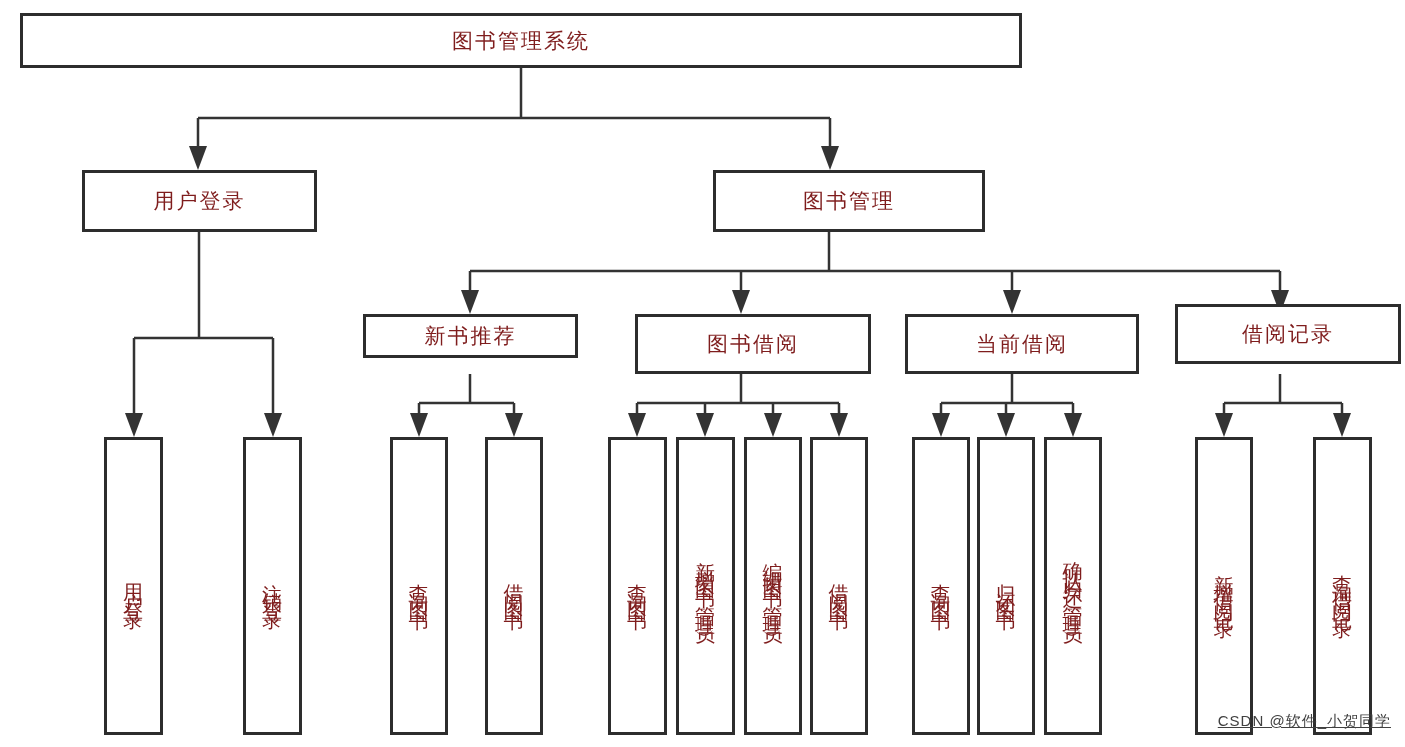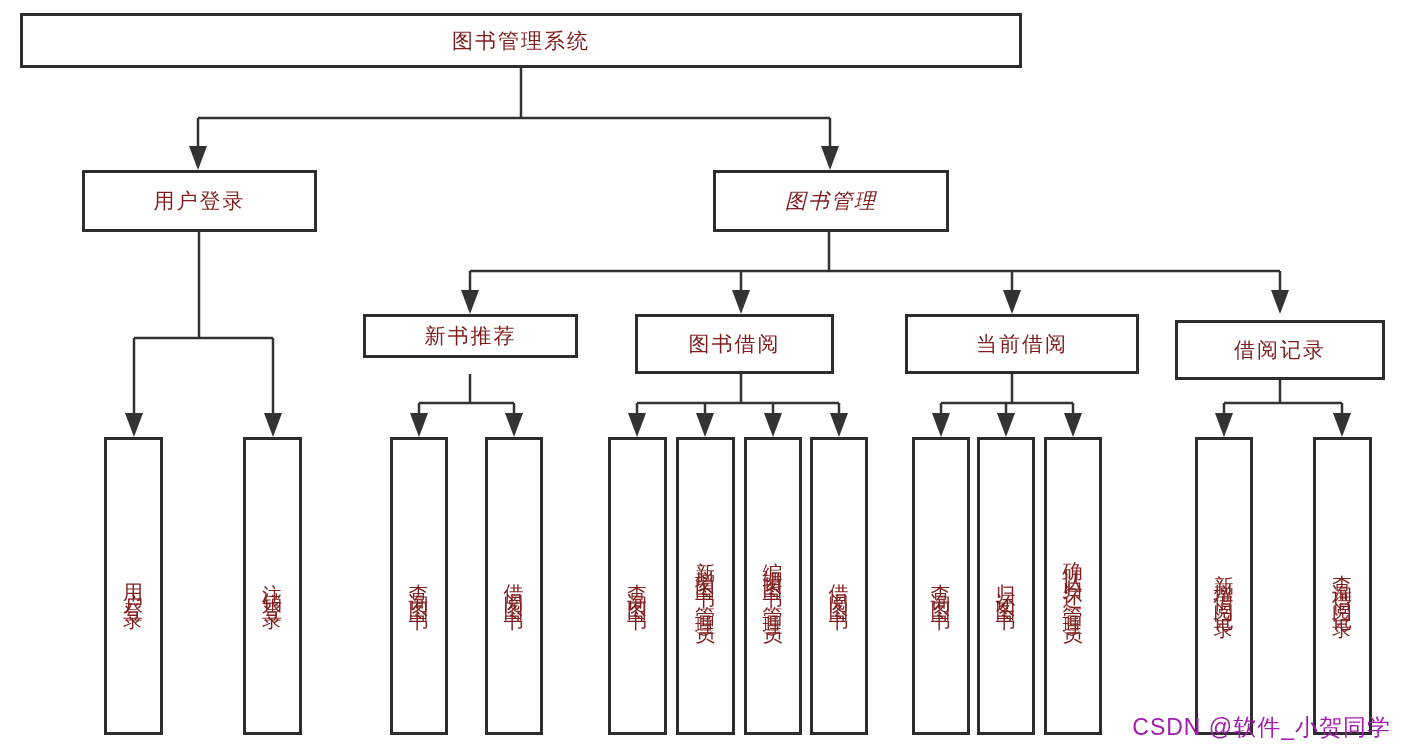--- a/index.html
+++ b/index.html
@@ -13,21 +13,21 @@
     border:3px solid #2d2d2d;background:#ffffff;color:#7f1d1d;
     display:flex;align-items:center;justify-content:center;
   }
   .node.h span{font-size:21px;letter-spacing:2px;white-space:nowrap;}
   .node.v span{
     writing-mode:vertical-rl;text-orientation:mixed;
     font-size:20px;letter-spacing:9px;line-height:1;white-space:nowrap;
   }
   .watermark{
     position:absolute;top:712px;right:14px;
-    font-size:23px;color:#a21caf;letter-spacing:1px;white-space:nowrap;
+    font-size:15px;color:#404040;letter-spacing:1px;white-space:nowrap;text-decoration:underline;
   }
 </style>
 </head>
 <body>
 
 <div class="stage">
 
   <svg class="wires" width="1405" height="747" viewBox="0 0 1405 747">
     <g stroke="#333333" stroke-width="2.5" fill="none">
 
@@ -68,34 +68,34 @@
     </g>
   </svg>
 
   <div class="node h" style="left:20px;top:13px;width:1002px;height:55px;">
     <span>图书管理系统</span>
   </div>
 
   <div class="node h" style="left:82px;top:170px;width:235px;height:62px;">
     <span>用户登录</span>
   </div>
-  <div class="node h" style="left:713px;top:170px;width:236px;height:62px;font-style:italic;">
+  <div class="node h" style="left:713px;top:170px;width:272px;height:62px;">
     <span>图书管理</span>
   </div>
 
   <div class="node h" style="left:363px;top:314px;width:215px;height:44px;">
     <span>新书推荐</span>
   </div>
-  <div class="node h" style="left:635px;top:314px;width:199px;height:60px;text-align:center;">
+  <div class="node h" style="left:635px;top:314px;width:236px;height:60px;text-align:center;">
     <span>图书借阅</span>
   </div>
   <div class="node h" style="left:905px;top:314px;width:234px;height:60px;">
     <span>当前借阅</span>
   </div>
-  <div class="node h" style="left:1175px;top:320px;width:210px;height:60px;">
+  <div class="node h" style="left:1175px;top:304px;width:226px;height:60px;">
     <span>借阅记录</span>
   </div>
 
   <div class="node v" style="left:104px;top:437px;width:59px;height:298px;">
     <span>用户登录</span>
   </div>
   <div class="node v" style="left:243px;top:437px;width:59px;height:298px;">
     <span>注销登录</span>
   </div>
 

